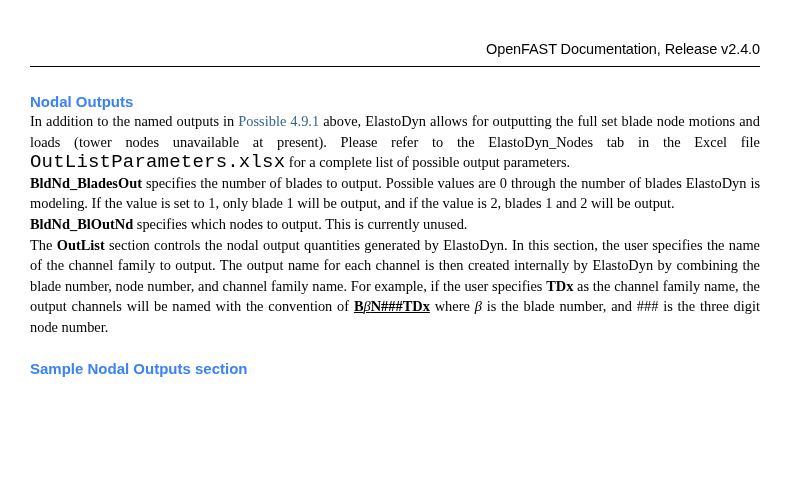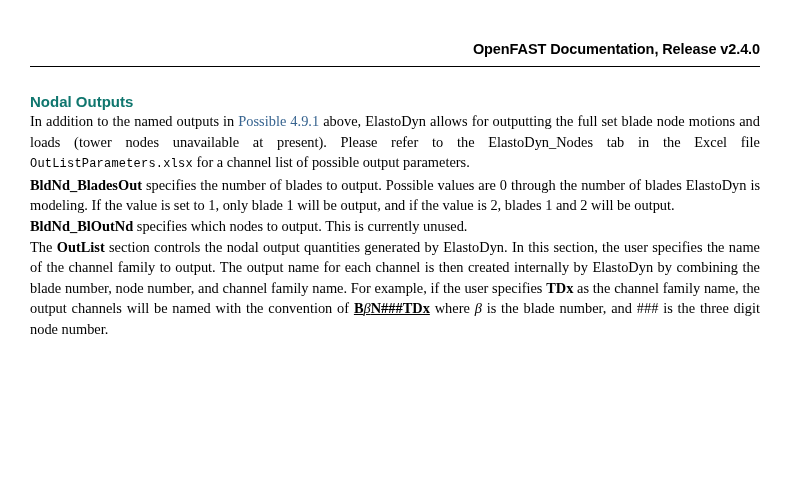--- a/index.html
+++ b/index.html
@@ -22,21 +22,21 @@
     position: absolute;
     left: 30px;
     top: 40px;
     width: 730px;
     height: 26px;
   }
   .page-header .header-title {
     display: block;
     text-align: right;
     font-family: "Liberation Sans", "DejaVu Sans", sans-serif;
-    font-weight: bold;
+    font-weight: normal;
     font-size: 14.5px;
     line-height: 18px;
     color: #000000;
     letter-spacing: -0.1px;
   }
   .header-rule {
     position: absolute;
     left: 30px;
     top: 66px;
     width: 730px;
@@ -50,21 +50,21 @@
     left: 30px;
     top: 92px;
     width: 730px;
   }
 
   h2.section-heading {
     font-family: "Liberation Sans", "DejaVu Sans", sans-serif;
     font-weight: bold;
     font-size: 15px;
     line-height: 19px;
-    color: #0f766e;
+    color: #3b82f6;
     margin: 0;
     padding: 0;
   }
 
   p.body-text {
     font-size: 14.4px;
     line-height: 20.6px;
     text-align: justify;
     text-justify: inter-word;
     margin: 0;
@@ -74,21 +74,21 @@
 
   .p-gap-1  { margin-top: 20px; }
   .p-gap-2  { margin-top: 12px; }
 
   a.xref {
     color: #36638f;
     text-decoration: none;
   }
   code.mono {
     font-family: "Liberation Mono", "DejaVu Sans Mono", monospace;
-    font-size: 12px;
+    font-size: 19px;
     color: #000000;
     letter-spacing: 0.2px;
   }
   strong.param {
     font-weight: bold;
   }
   em.italic {
     font-style: italic;
   }
   .math-var {
@@ -111,30 +111,31 @@
 <div class="page-header">
   <span class="header-title">OpenFAST Documentation, Release v2.4.0</span>
 </div>
 <div class="header-rule"></div>
 
 <div class="content">
 
   <h2 class="section-heading">Nodal Outputs</h2>
 
   <p class="body-text p-gap-1">
-    <span>In addition to the named outputs in </span><a class="xref" href="#">Possible 4.9.1</a><span> above, ElastoDyn allows for outputting the full set blade node motions and loads (tower nodes unavailable at present).  Please refer to the ElastoDyn_Nodes tab in the Excel file </span><code class="mono">OutListParameters.xlsx</code><span> for a channel list of possible output parameters.</span>
+    <span>In addition to the named outputs in </span><a class="xref" href="#">Possible 4.9.1</a><span> above, ElastoDyn allows for outputting the full set blade node motions and loads (tower nodes unavailable at present).  Please refer to the ElastoDyn_Nodes tab in the Excel file </span><code class="mono">OutListParameters.xlsx</code><span> for a complete list of possible output parameters.</span>
   </p>
 
 
   <p class="body-text p-gap-2">
     <strong class="param">BldNd_BladesOut</strong><span> specifies the number of blades to output.  Possible values are 0 through the number of blades ElastoDyn is modeling. If the value is set to 1, only blade 1 will be output, and if the value is 2, blades 1 and 2 will be output.</span>
   </p>
 
   <p class="body-text p-gap-2">
     <strong class="param">BldNd_BlOutNd</strong><span> specifies which nodes to output. This is currently unused.</span>
   </p>
 
   <p class="body-text p-gap-2">
     <span>The </span><strong class="param">OutList</strong><span> section controls the nodal output quantities generated by ElastoDyn.  In this section, the user specifies the name of the channel family to output.  The output name for each channel is then created internally by ElastoDyn by combining the blade number, node number, and channel family name.  For example, if the user specifies </span><strong class="param">TDx</strong><span> as the channel family name, the output channels will be named with the convention of </span><span class="channel-name"><span>B</span><span class="math-var">β</span><span>N###TDx</span></span><span> where </span><span class="math-var">β</span><span> is the blade number, and ### is the three digit node number.</span>
   </p>
 
+  <h2 class="section-heading heading-gap-top">Sample Nodal Outputs section</h2>
 
 </div>
 
 </body></html>

